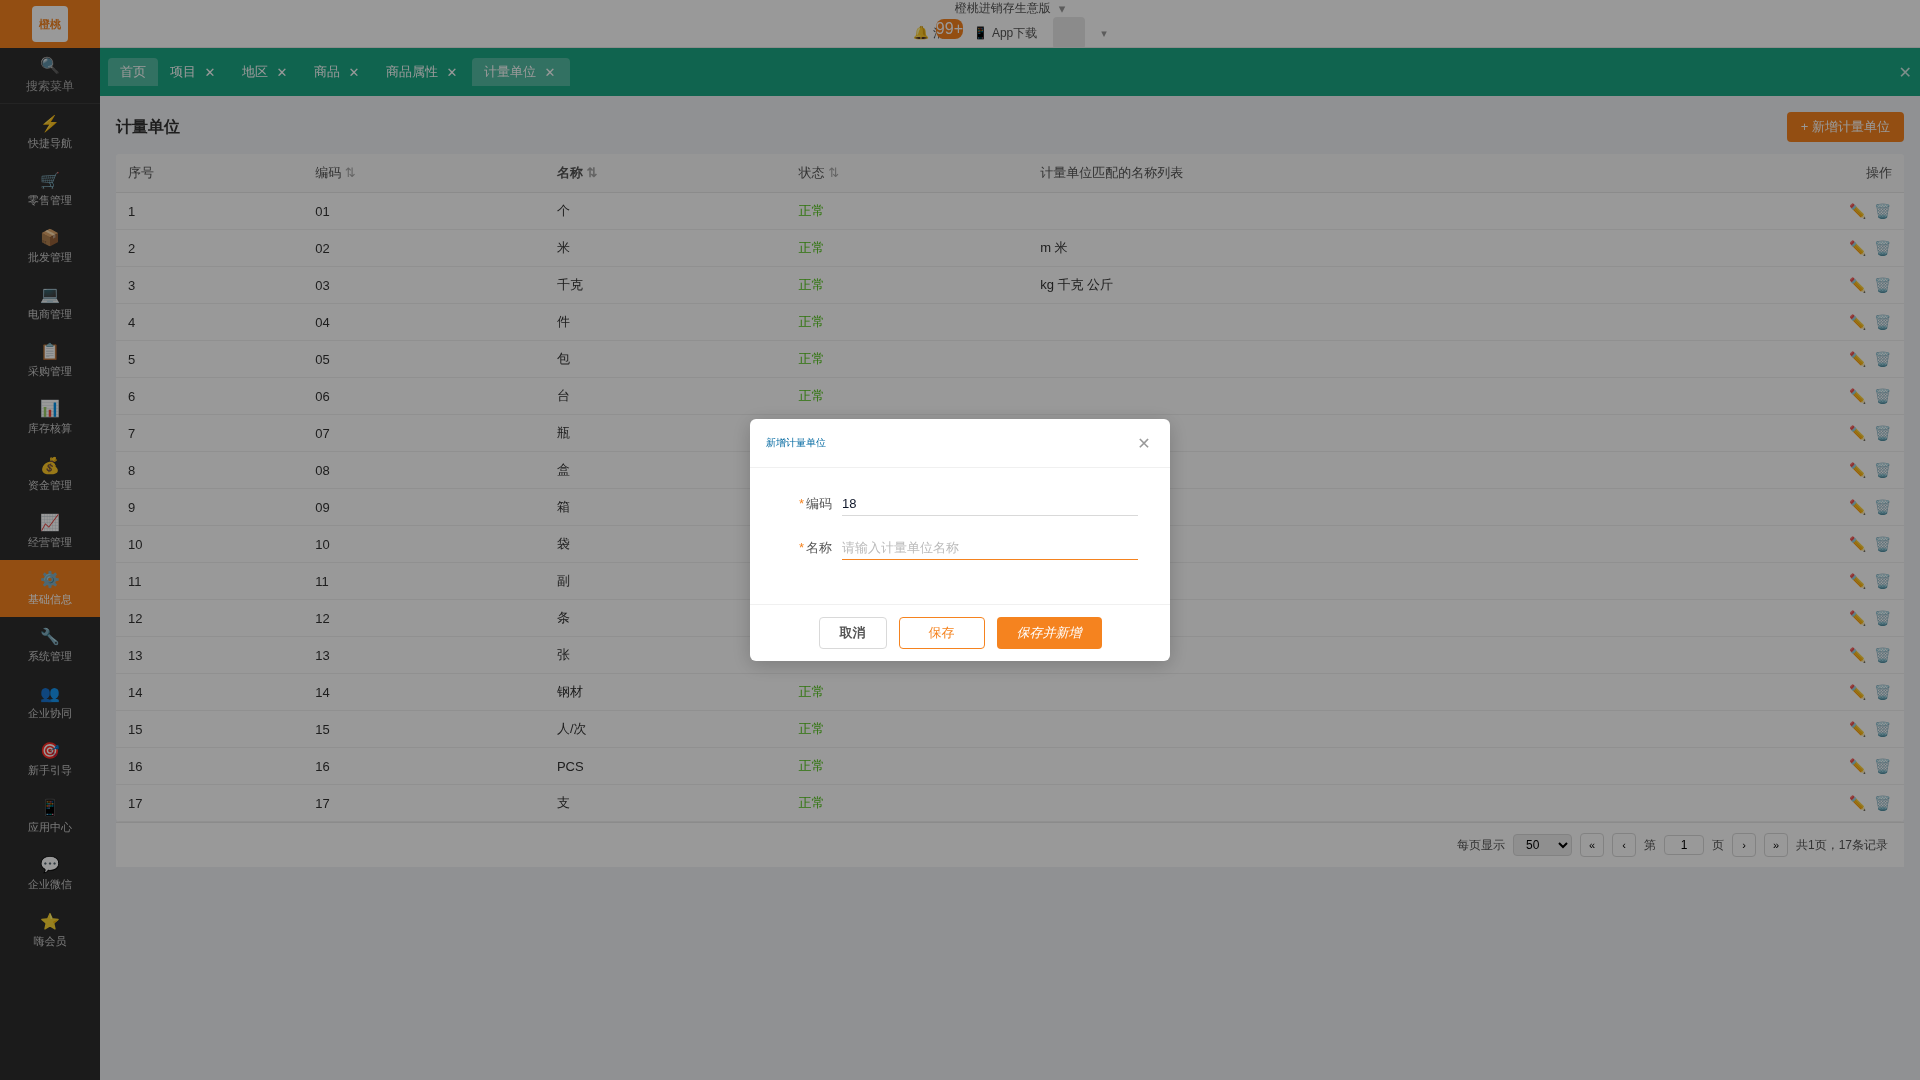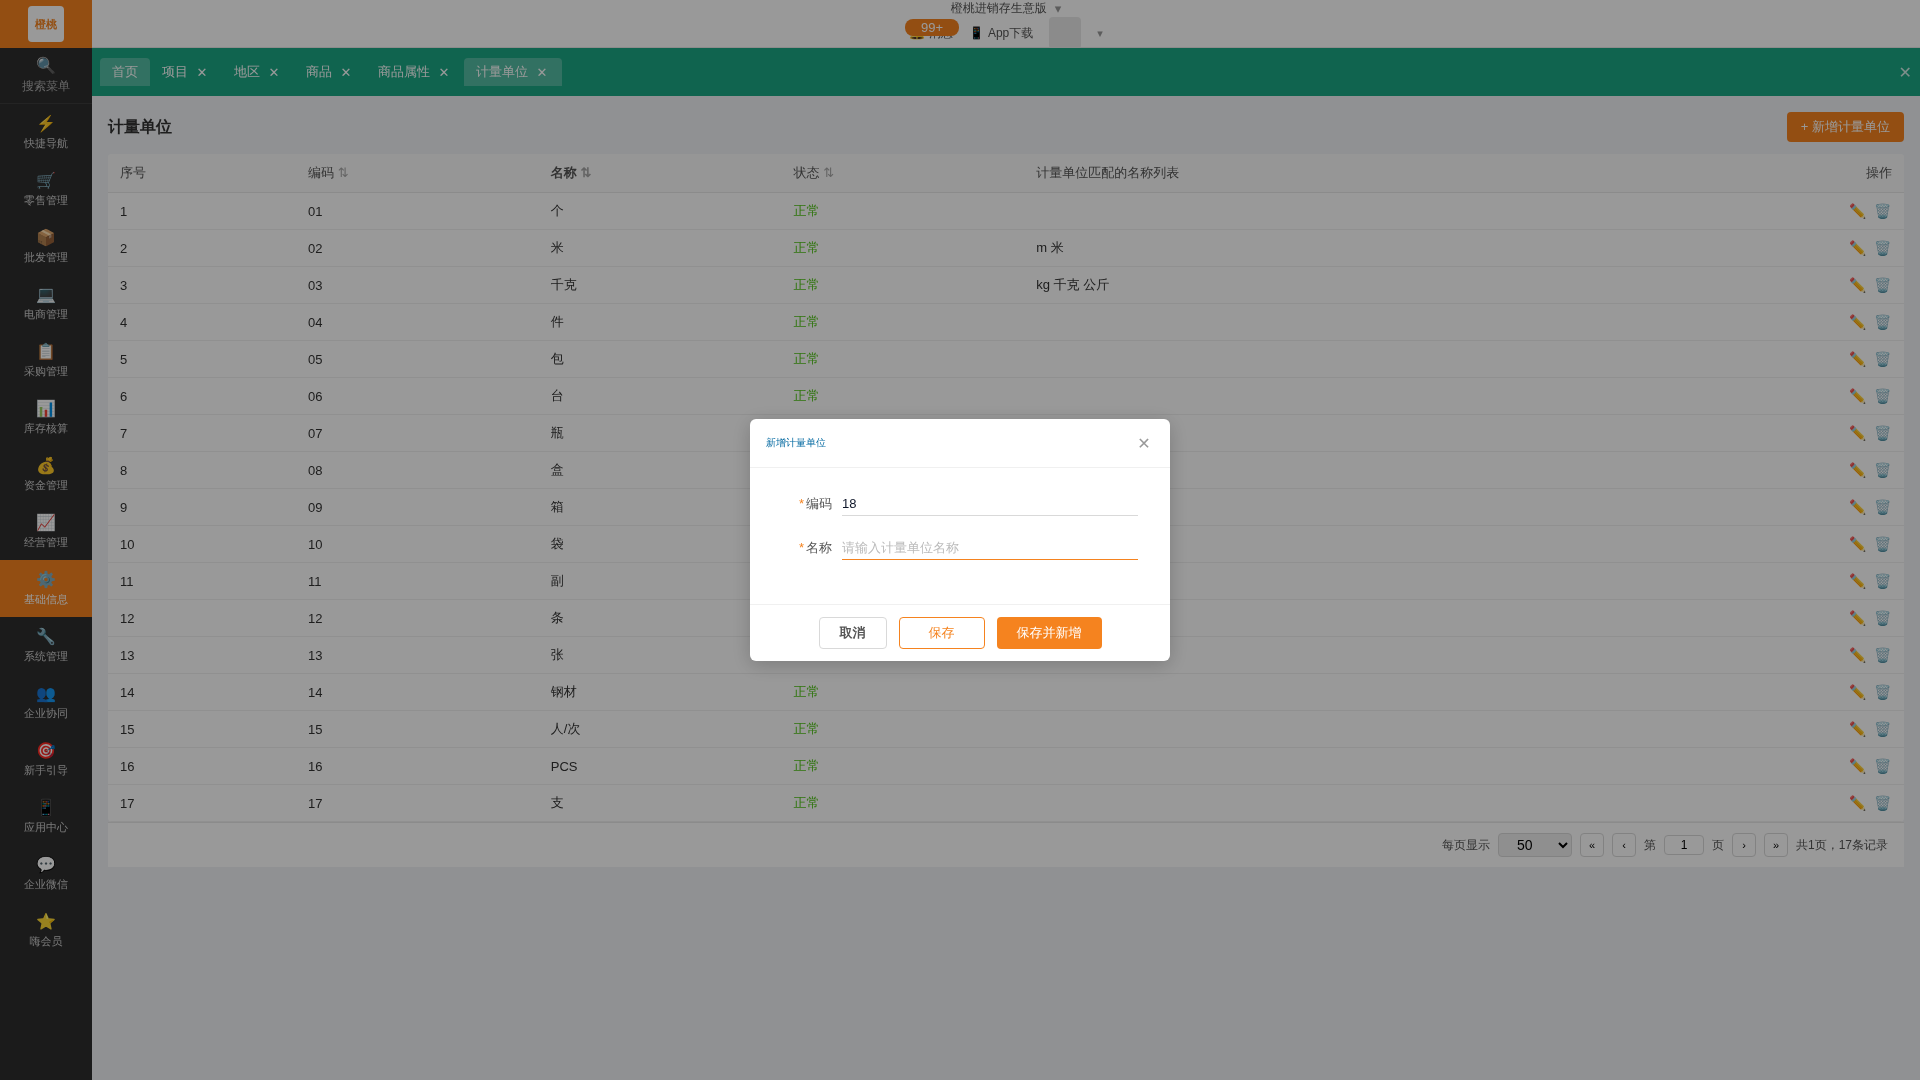--- a/index.html
+++ b/index.html
@@ -1,20 +1,20 @@
 <!DOCTYPE html>
 <html><head>
   <meta charset="utf-8">
   <style>
     * { box-sizing: border-box; margin: 0; padding: 0; }
     body { font-family: 'Microsoft YaHei', Arial, sans-serif; font-size: 13px; background: #f0f2f5; display: flex; height: 1080px; width: 1920px; overflow: hidden; }
 
     
     .sidebar {
-      width: 92px;
+      width: 100px;
       background: #2d2d2d;
       display: flex;
       flex-direction: column;
       flex-shrink: 0;
       height: 100%;
     }
     .sidebar-logo {
       background: #f5831f;
       height: 48px;
       display: flex;
@@ -114,23 +114,23 @@
     .header-notification {
       position: relative;
       cursor: pointer;
     }
     .badge {
       position: absolute;
       top: -6px;
       right: -6px;
       background: #f5831f;
       color: white;
-      font-size: 13px;
+      font-size: 16px;
       border-radius: 8px;
-      padding: 1px 16px;
+      padding: 1px 0;
     }
 
     
     .tab-bar {
       background: #1ba784;
       display: flex;
       align-items: center;
       height: 48px;
       padding: 0 8px;
       flex-shrink: 0;
@@ -247,22 +247,22 @@
       align-items: center;
       justify-content: flex-end;
       gap: 8px;
       font-size: 12px;
       color: #555;
       border-top: 1px solid #e8e8e8;
     }
     .page-size-select {
       border: 1px solid #d9d9d9;
       border-radius: 4px;
-      padding: 2px 14px;
-      font-size: 14px;
+      padding: 2px 8px;
+      font-size: 12px;
     }
     .pagination-btn {
       width: 24px;
       height: 24px;
       border: 1px solid #d9d9d9;
       background: white;
       border-radius: 4px;
       cursor: pointer;
       display: flex;
       align-items: center;
@@ -379,20 +379,21 @@
       font-size: 13px;
     }
     .btn-save-new {
       border: none;
       background: #f5831f;
       color: white;
       padding: 6px 20px;
       border-radius: 4px;
       cursor: pointer;
       font-size: 13px;
+      font-style: italic;
     }
   </style>
 </head>
 <body>
 
 <div class="sidebar">
   <div class="sidebar-logo">
     <div class="sidebar-logo-icon">
       <span style="font-size:11px;font-weight:bold;color:#f5831f;">橙桃</span>
     </div>

